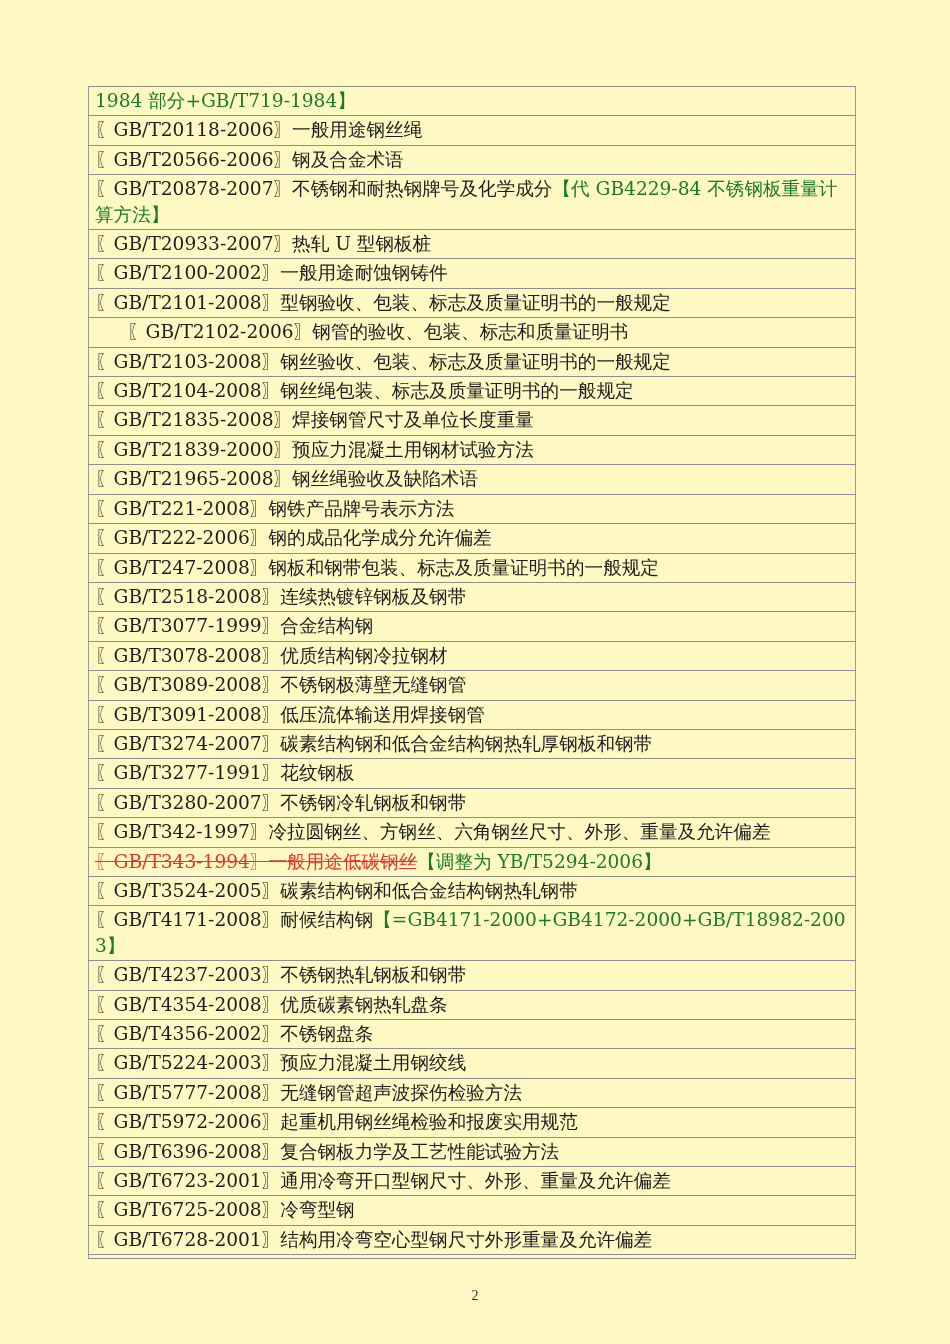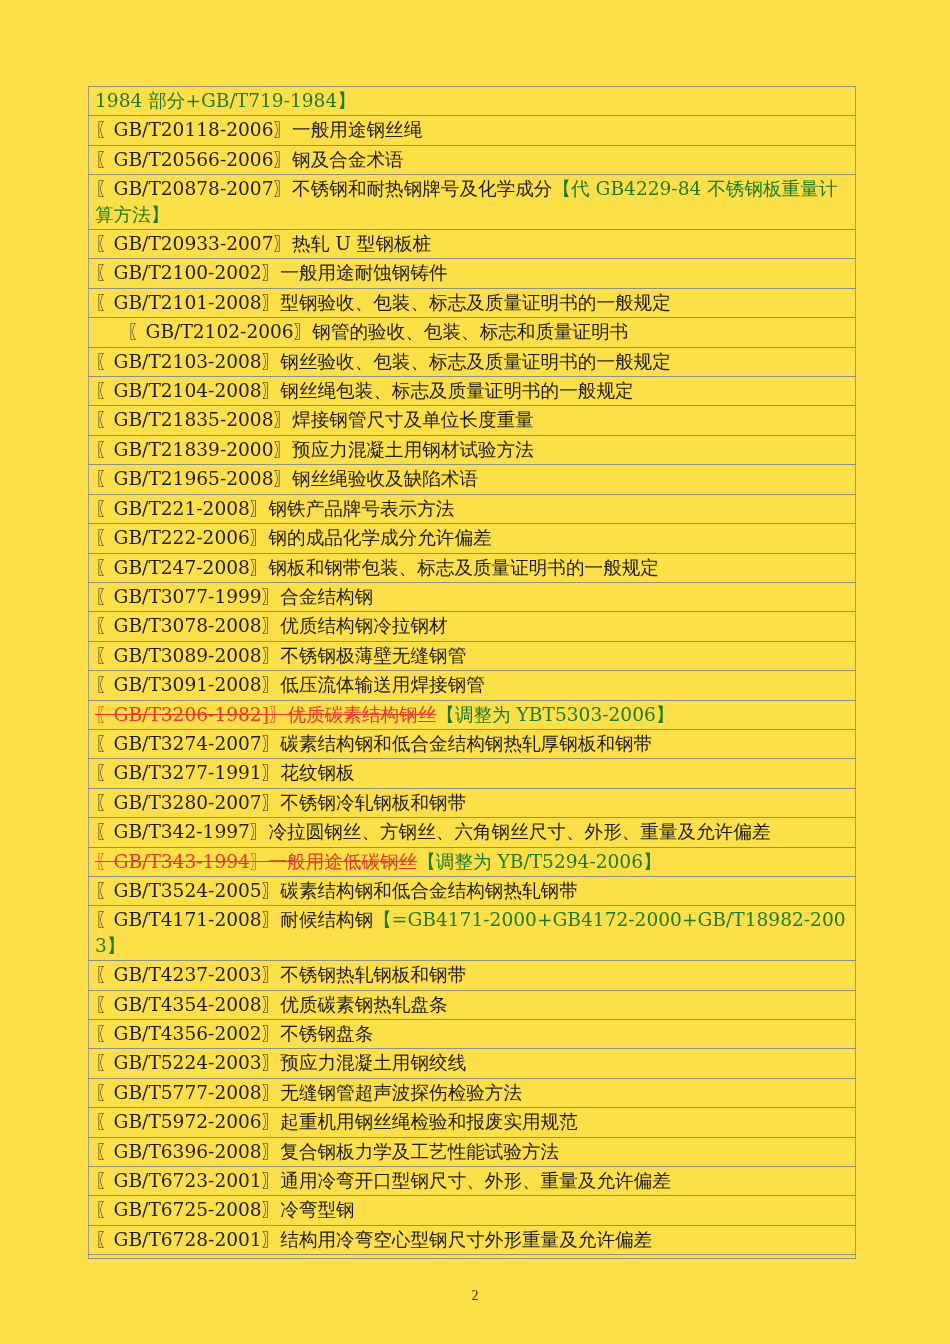--- a/index.html
+++ b/index.html
@@ -14,21 +14,21 @@
     font-family: "Liberation Serif", "DejaVu Serif", serif;
     color: #000000;
     overflow: hidden;
   }
 
   #page {
     position: absolute;
     left: 0; top: 0;
     width: 950px;
     height: 1344px;
-    background: #fde047;
+    background: #fef9c3;
   }
 
   #std-table {
     position: absolute;
     left: 88px;
     top: 86px;
     width: 768px;
     border-collapse: collapse;
     table-layout: fixed;
   }
@@ -125,33 +125,33 @@
         <tr>
           <td class="cjk"><span class="seg seg-black">〖GB/T221-2008〗钢铁产品牌号表示方法</span></td>
         </tr>
         <tr>
           <td class="cjk"><span class="seg seg-black">〖GB/T222-2006〗钢的成品化学成分允许偏差</span></td>
         </tr>
         <tr>
           <td class="cjk"><span class="seg seg-black">〖GB/T247-2008〗钢板和钢带包装、标志及质量证明书的一般规定</span></td>
         </tr>
         <tr>
+          <td class="cjk"><span class="seg seg-black">〖GB/T2518-2008〗连续热镀锌钢板及钢带</span></td>
+        </tr>
+        <tr>
           <td class="cjk"><span class="seg seg-black">〖GB/T3077-1999〗合金结构钢</span></td>
         </tr>
         <tr>
           <td class="cjk"><span class="seg seg-black">〖GB/T3078-2008〗优质结构钢冷拉钢材</span></td>
         </tr>
         <tr>
           <td class="cjk"><span class="seg seg-black">〖GB/T3089-2008〗不锈钢极薄壁无缝钢管</span></td>
         </tr>
         <tr>
           <td class="cjk"><span class="seg seg-black">〖GB/T3091-2008〗低压流体输送用焊接钢管</span></td>
-        </tr>
-        <tr>
-          <td class="cjk"><span class="seg seg-red-strike">〖GB/T3206-1982]〗优质碳素结构钢丝</span><span class="seg seg-green">【调整为 YBT5303-2006】</span></td>
         </tr>
         <tr>
           <td class="cjk"><span class="seg seg-black">〖GB/T3274-2007〗碳素结构钢和低合金结构钢热轧厚钢板和钢带</span></td>
         </tr>
         <tr>
           <td class="cjk"><span class="seg seg-black">〖GB/T3277-1991〗花纹钢板</span></td>
         </tr>
         <tr>
           <td class="cjk"><span class="seg seg-black">〖GB/T3280-2007〗不锈钢冷轧钢板和钢带</span></td>
         </tr>

